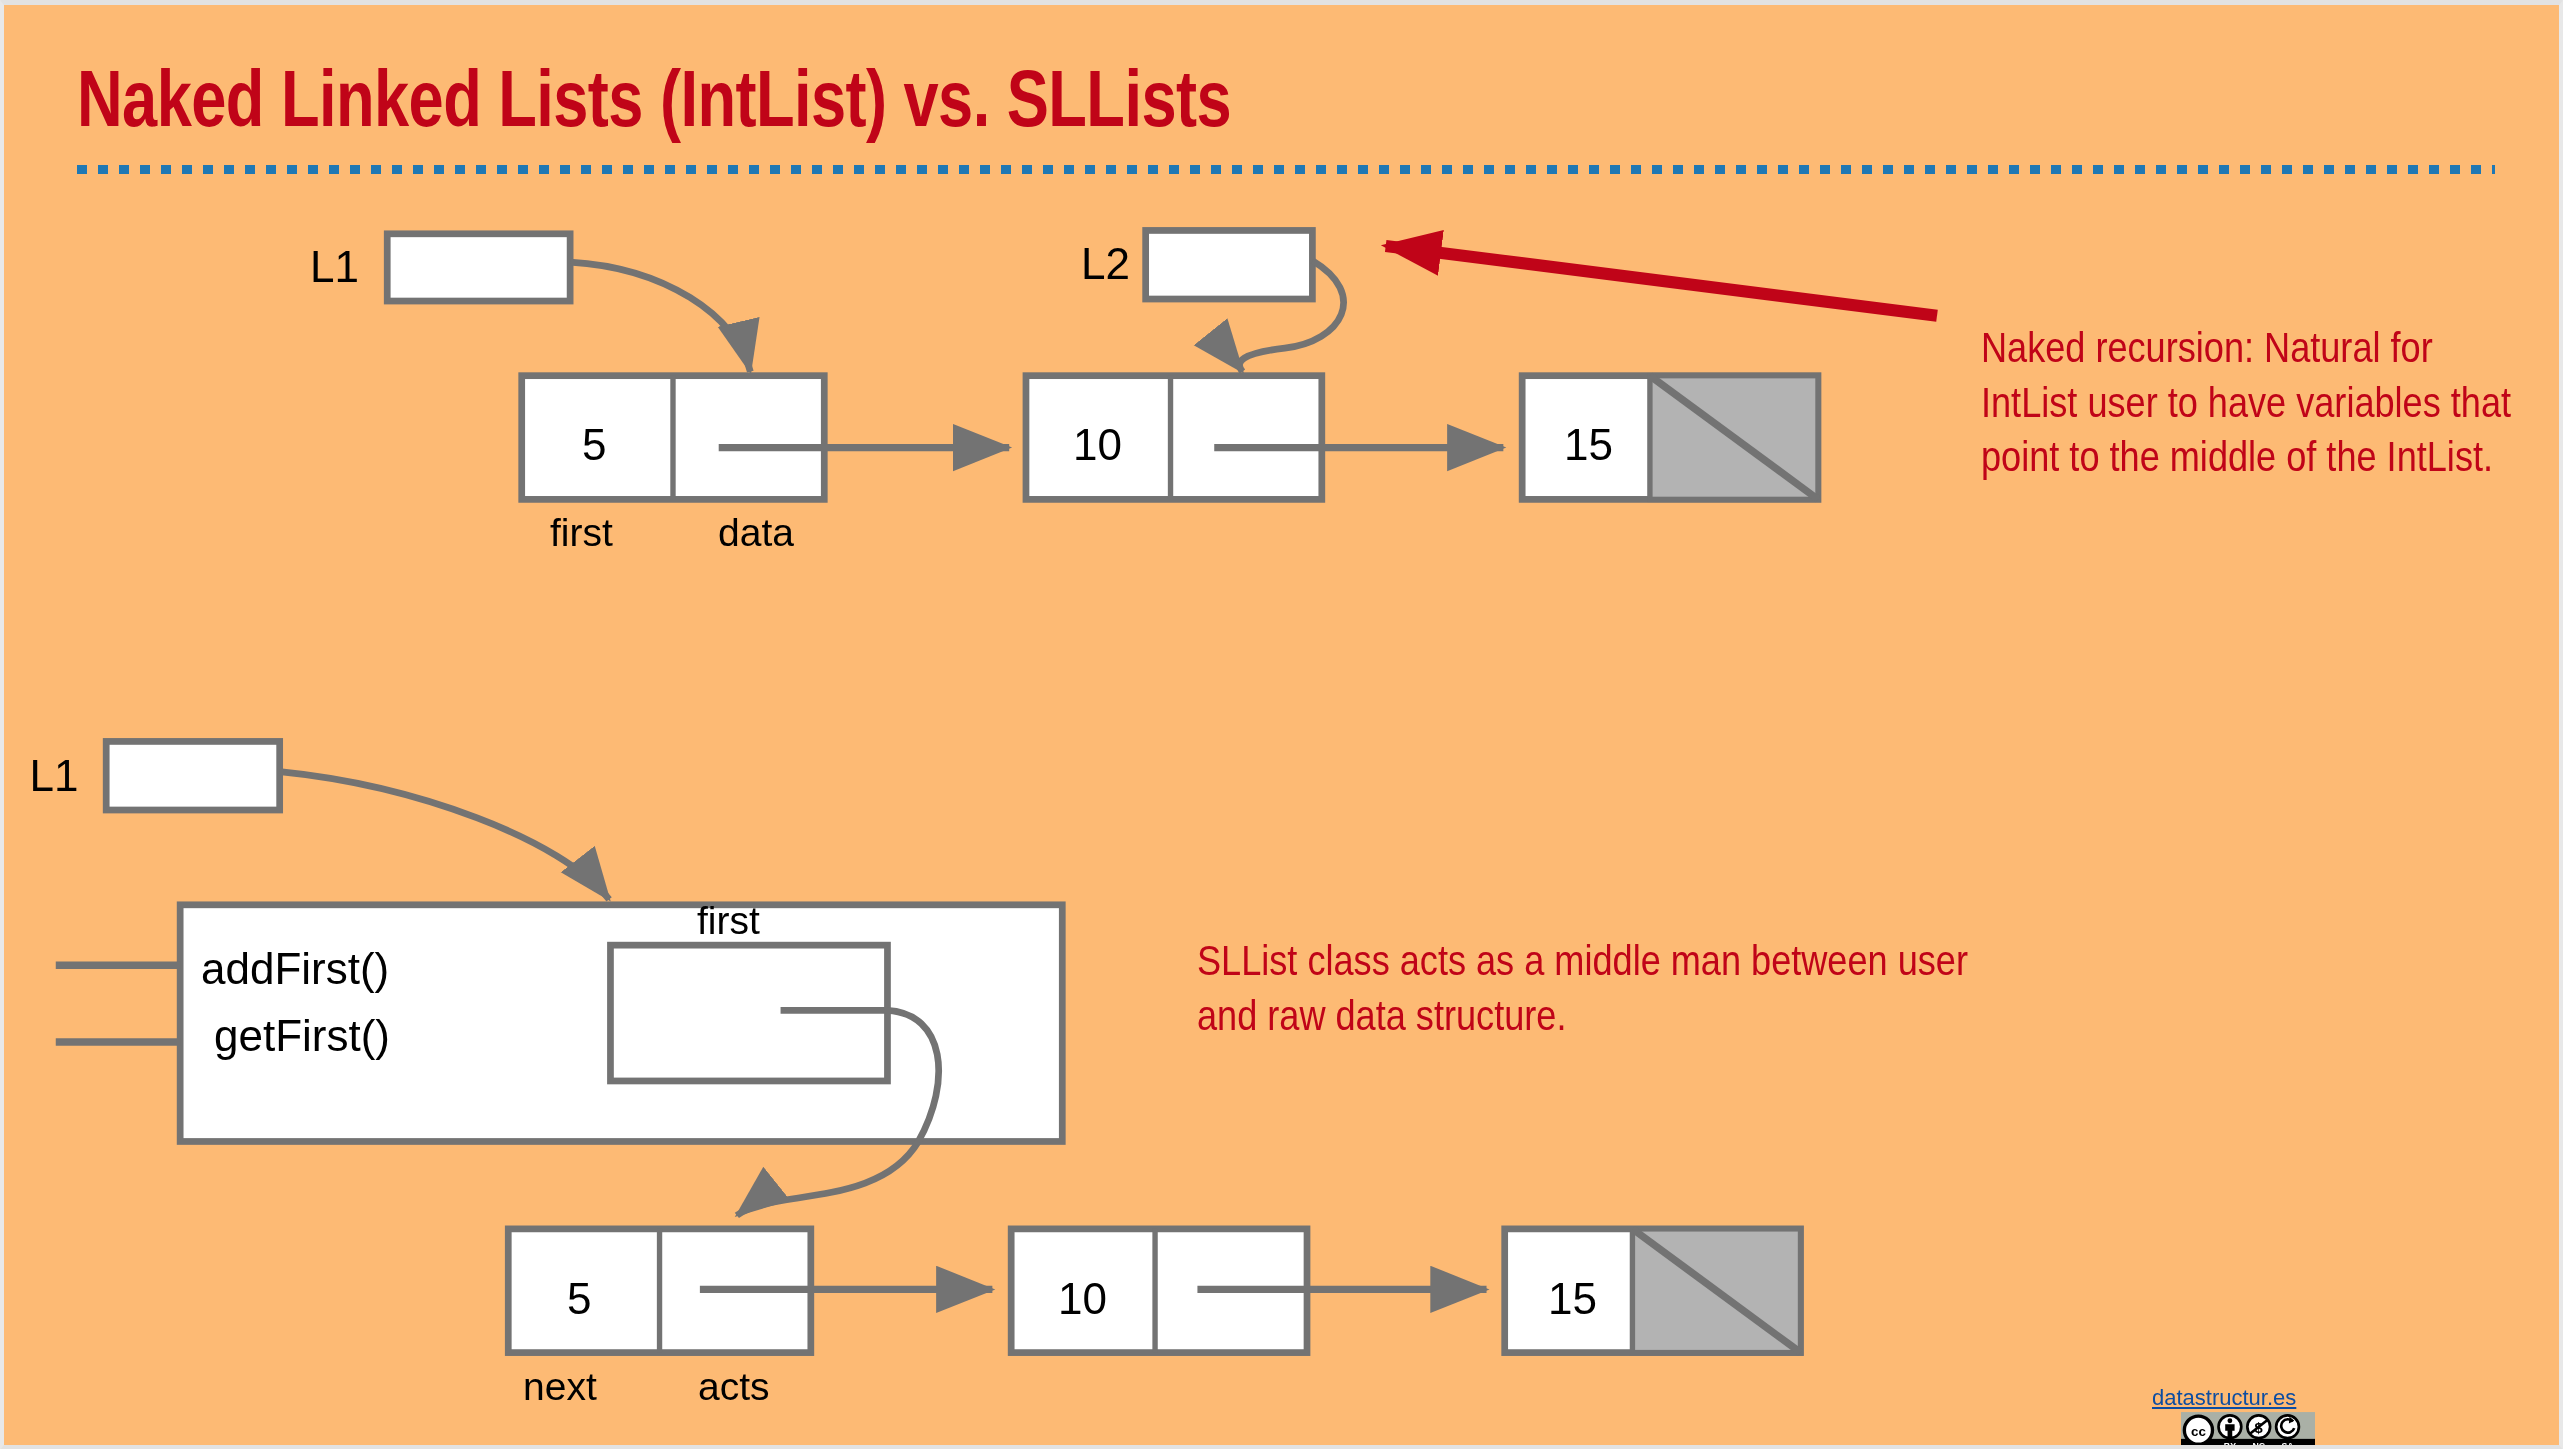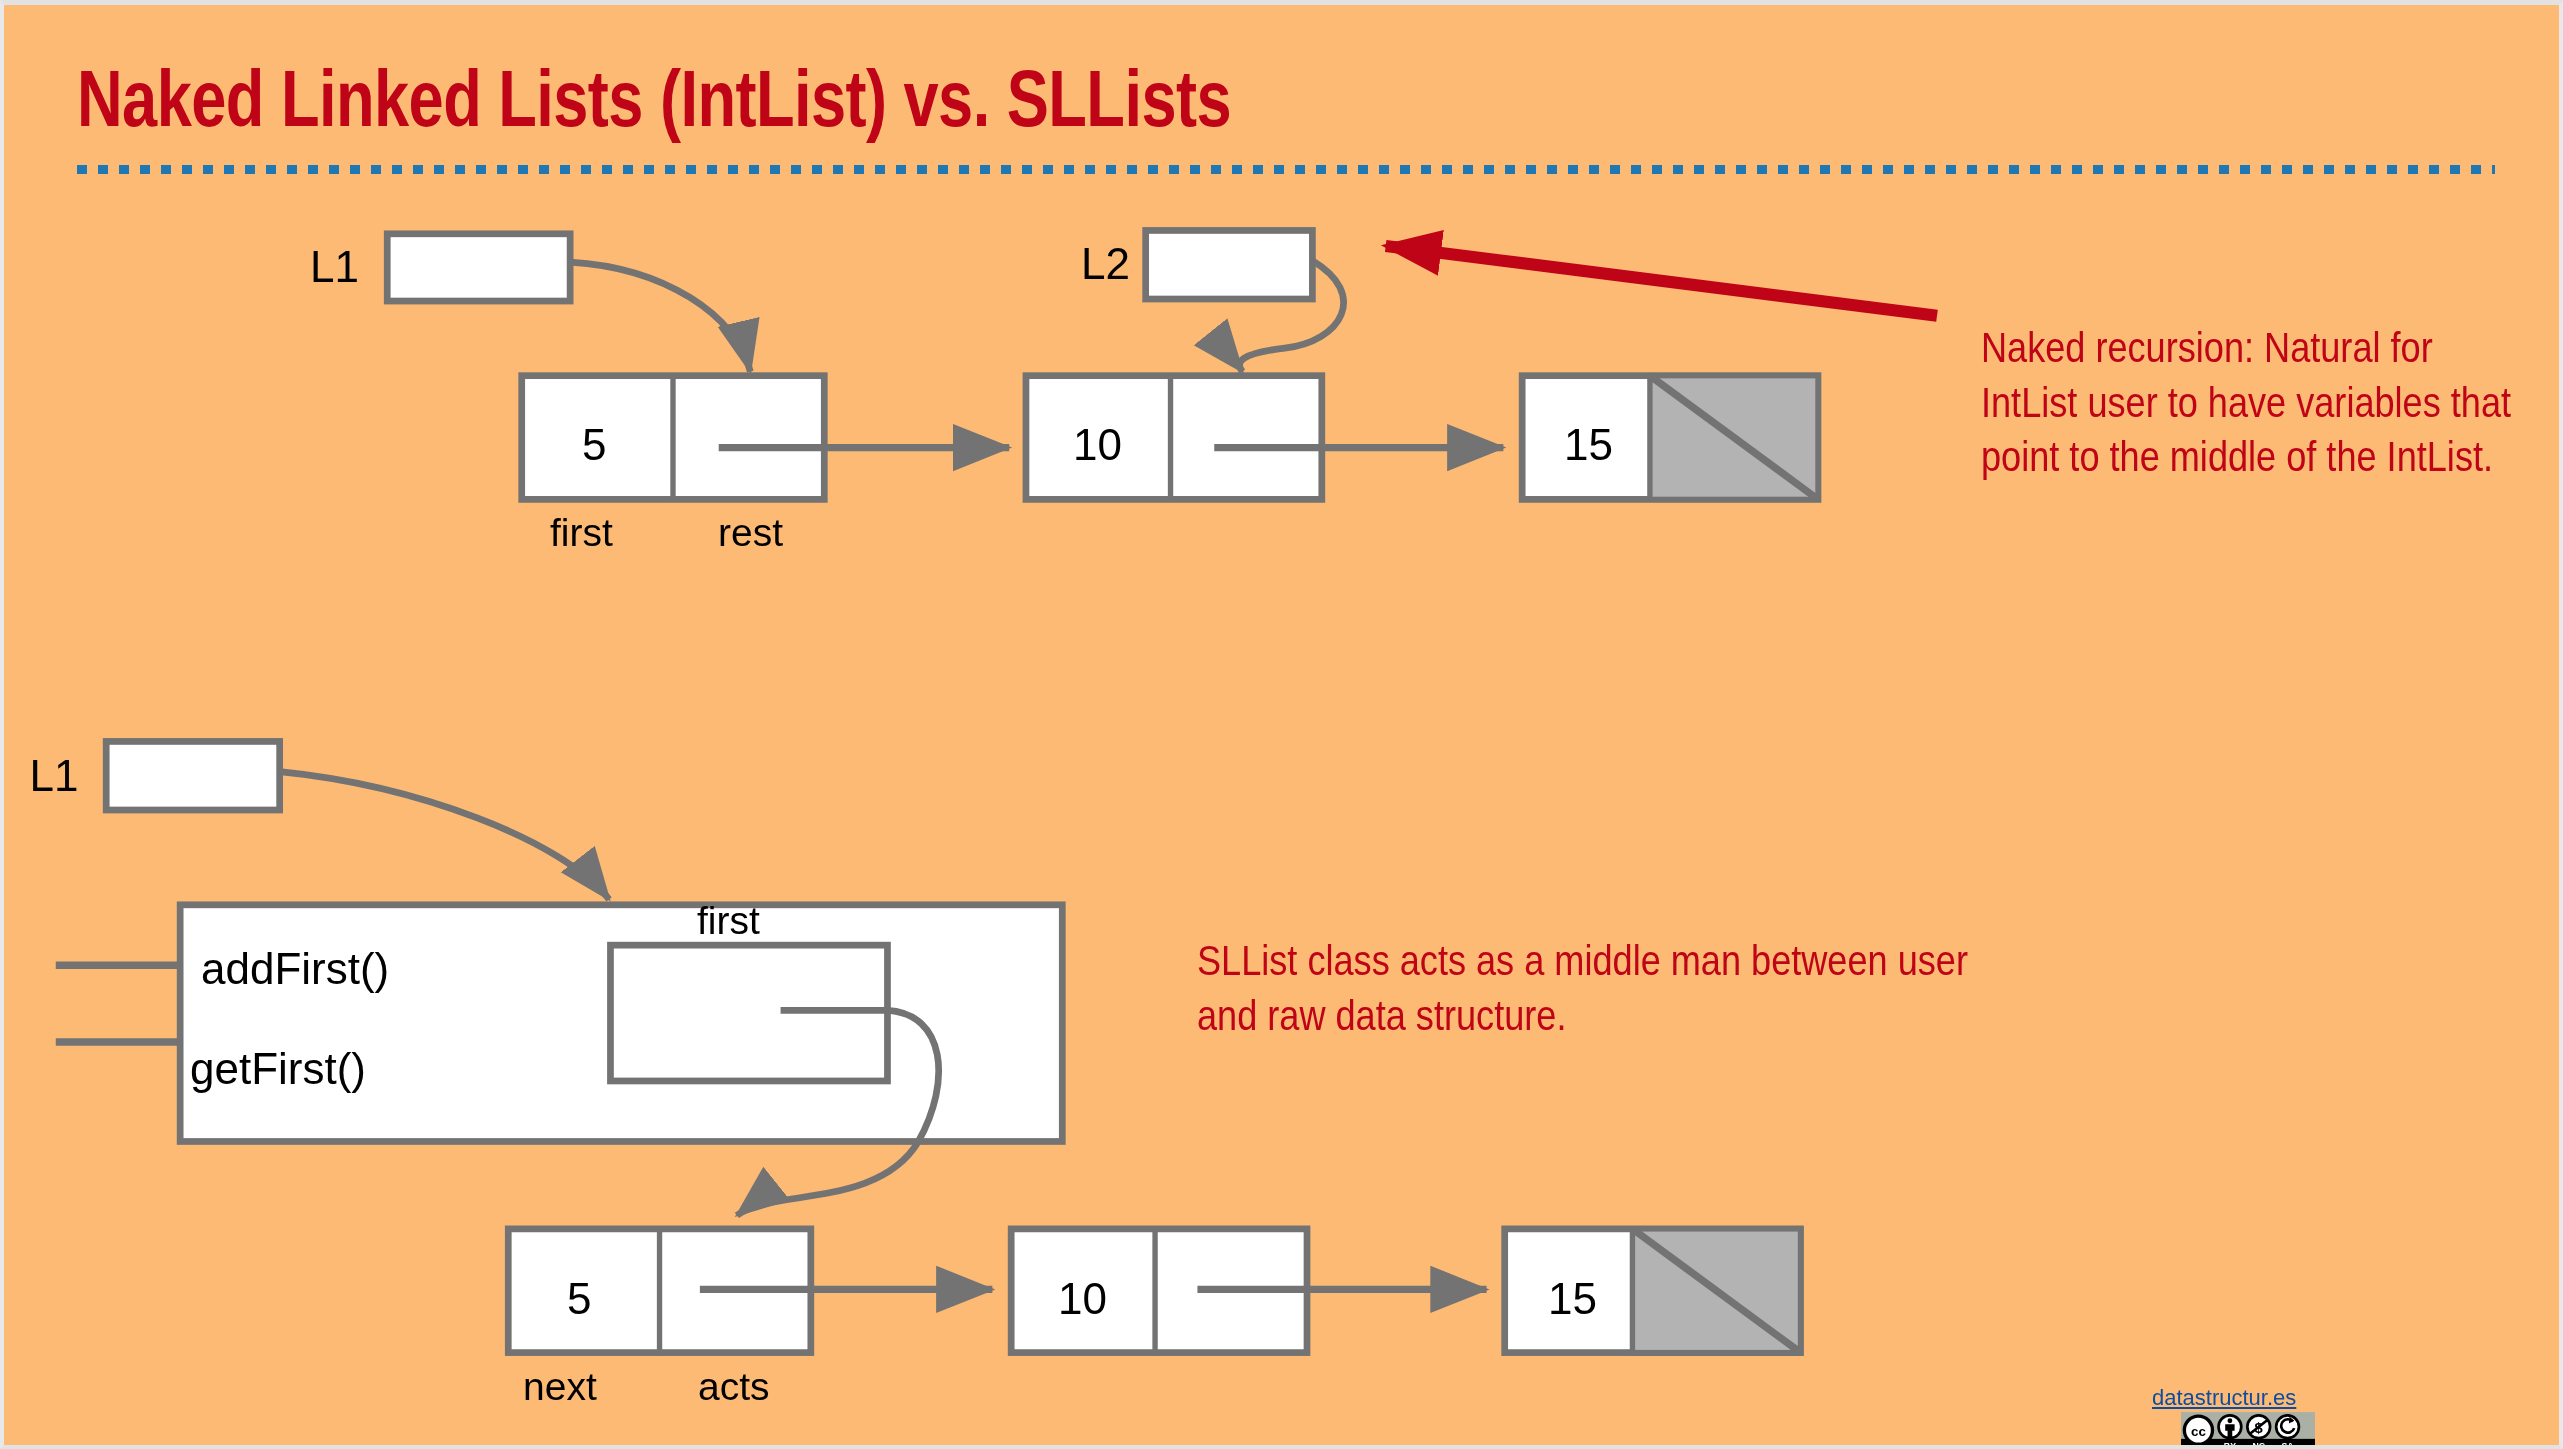--- a/index.html
+++ b/index.html
@@ -153,33 +153,33 @@
 
     <rect x="2232" y="1820" width="440" height="184" fill="#ffffff" stroke="#737373" stroke-width="10"></rect>
     <rect x="2422" y="1820" width="250" height="184" fill="#b3b3b3" stroke="#737373" stroke-width="8"></rect>
     <line x1="2422" y1="1820" x2="2672" y2="2004" stroke="#737373" stroke-width="11"></line>
   </svg>
 
   <div class="abs mono var-label" style="left:306px; top:237px;">L1</div>
 
   <div class="abs mono cell-value" style="left:578px; top:415px;">5</div>
   <div class="abs mono field-label" style="left:546px; top:506px;">first</div>
-  <div class="abs mono field-label" style="left:714px; top:506px;">rest</div>
+  <div class="abs mono field-label" style="left:714px; top:506px;">data</div>
 
   <div class="abs mono var-label" style="left:1061px; top:234px;margin-left:16px;">L2</div>
 
   <div class="abs mono cell-value" style="left:1069px; top:415px;">10</div>
   <div class="abs mono cell-value" style="left:1560px; top:415px;">15</div>
 
   <div class="abs red-note" id="note-top">Naked recursion: Natural for IntList user to have variables that point to the middle of the IntList.</div>
 
   <div class="abs mono var-label" style="left:25.6px; top:746px;">L1</div>
 
   <div class="abs mono method" style="left:197px; top:939px;">addFirst()</div>
-  <div class="abs mono method" style="left:186px; top:1006px;margin-top:33px;">getFirst()</div>
+  <div class="abs mono method" style="left:210px; top:1006px;">getFirst()</div>
 
   <div class="abs mono field-label" style="left:693px; top:894px;">first</div>
 
   <div class="abs mono cell-value" style="left:563px; top:1269px;">5</div>
   <div class="abs mono cell-value" style="left:1054px; top:1269px;">10</div>
   <div class="abs mono cell-value" style="left:1544px; top:1269px;">15</div>
 
   <div class="abs mono field-label" style="left:519px; top:1360px;">next</div>
   <div class="abs mono field-label" style="left:694px; top:1360px;">acts</div>
 

